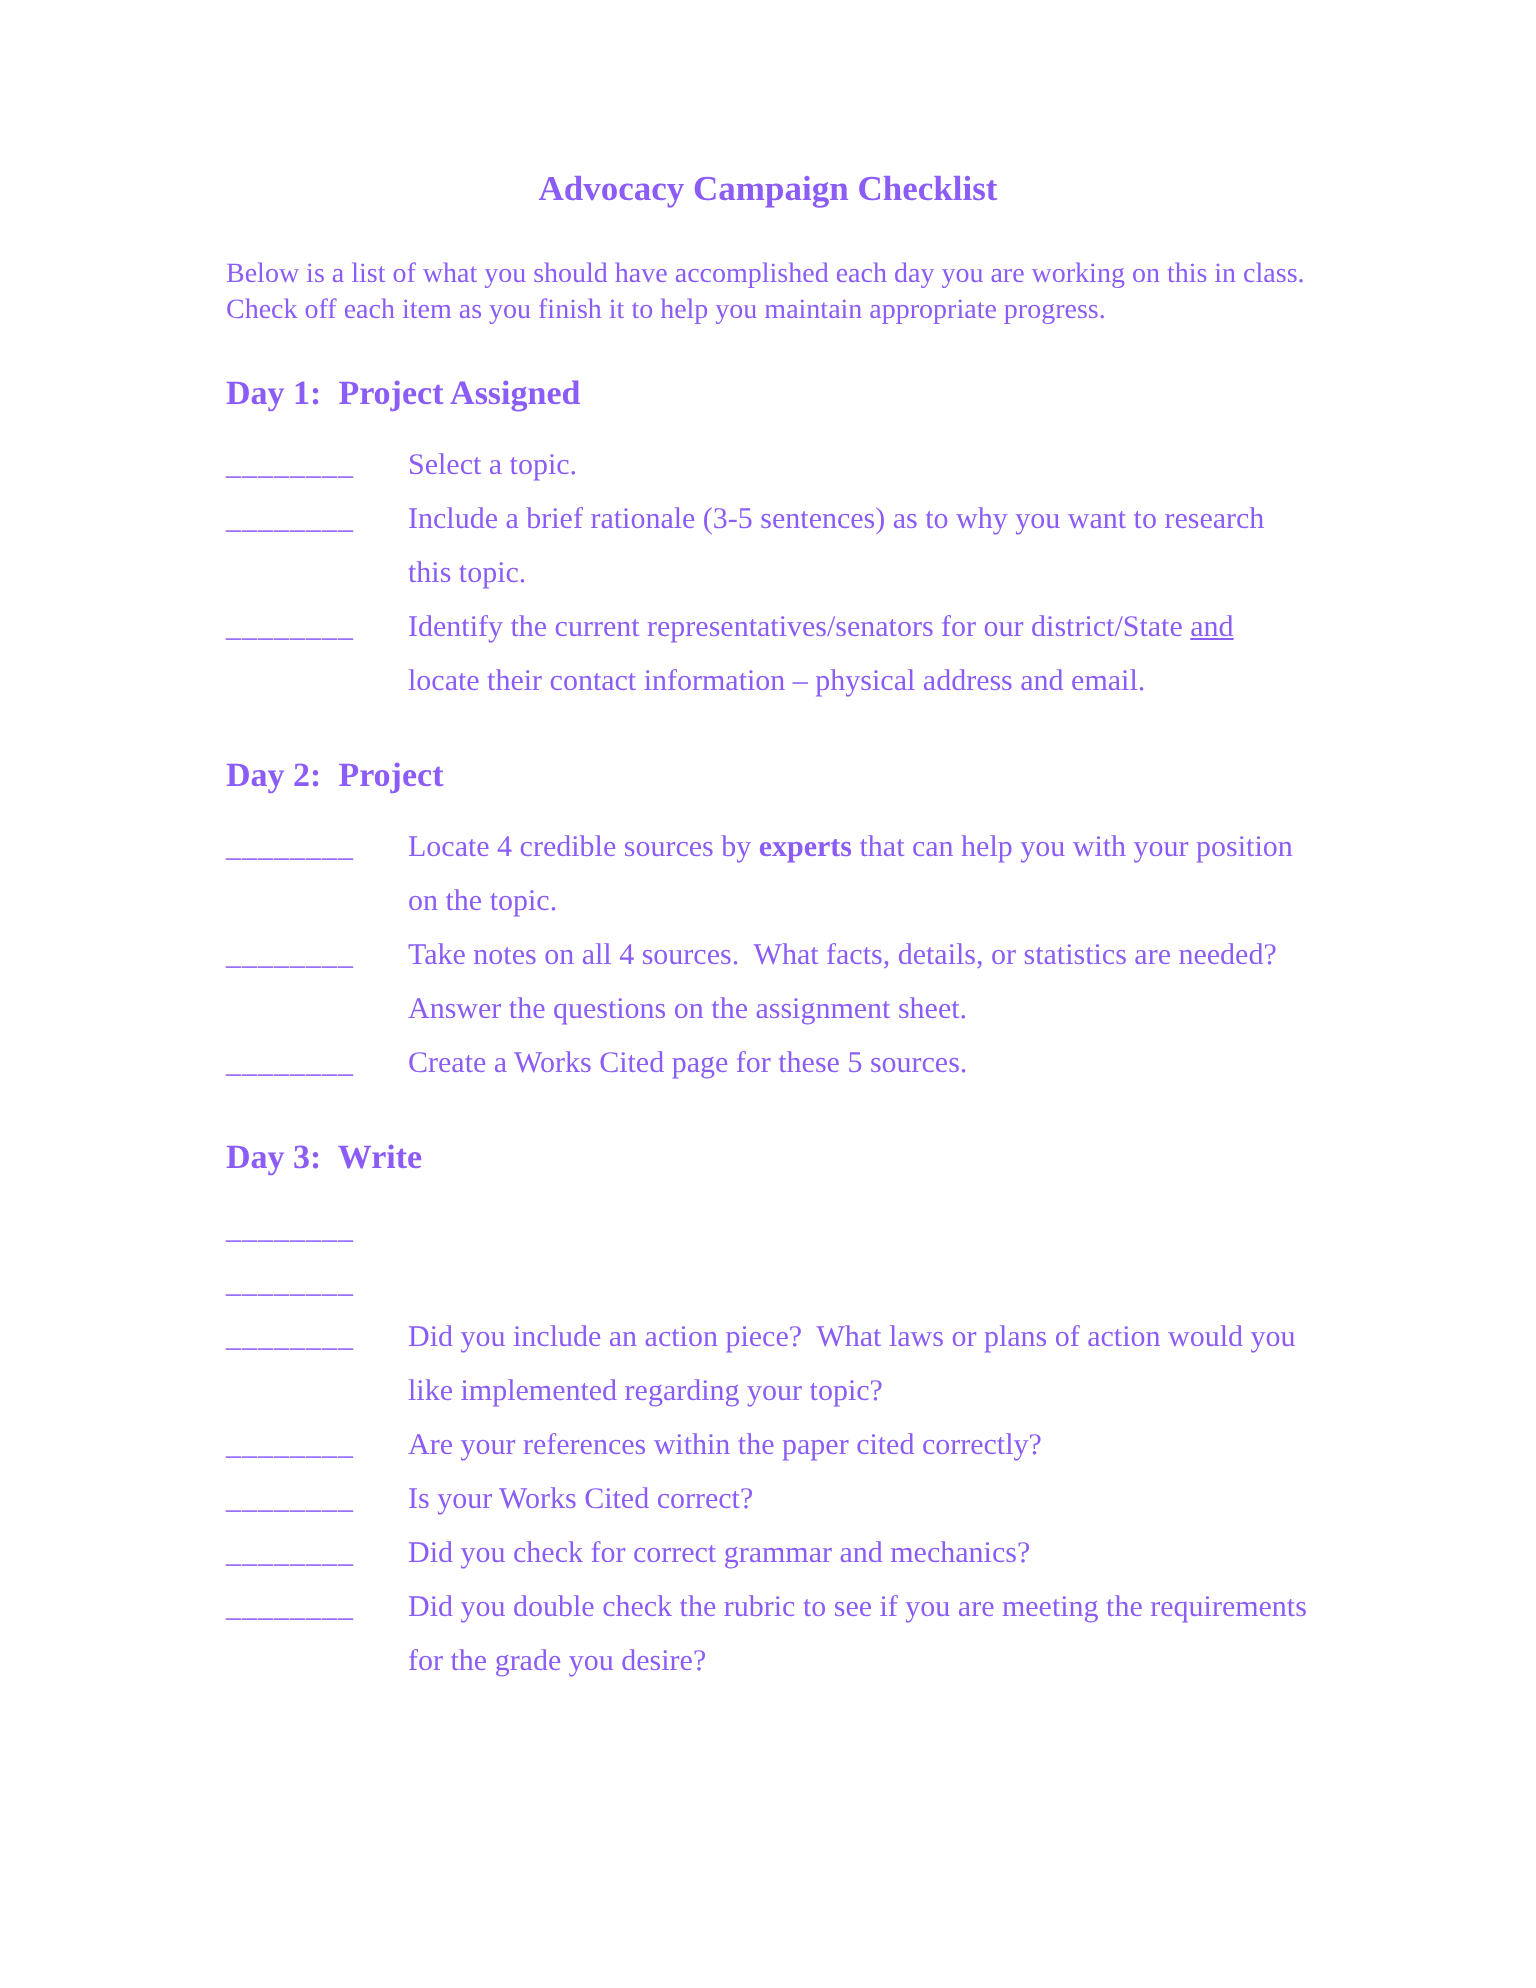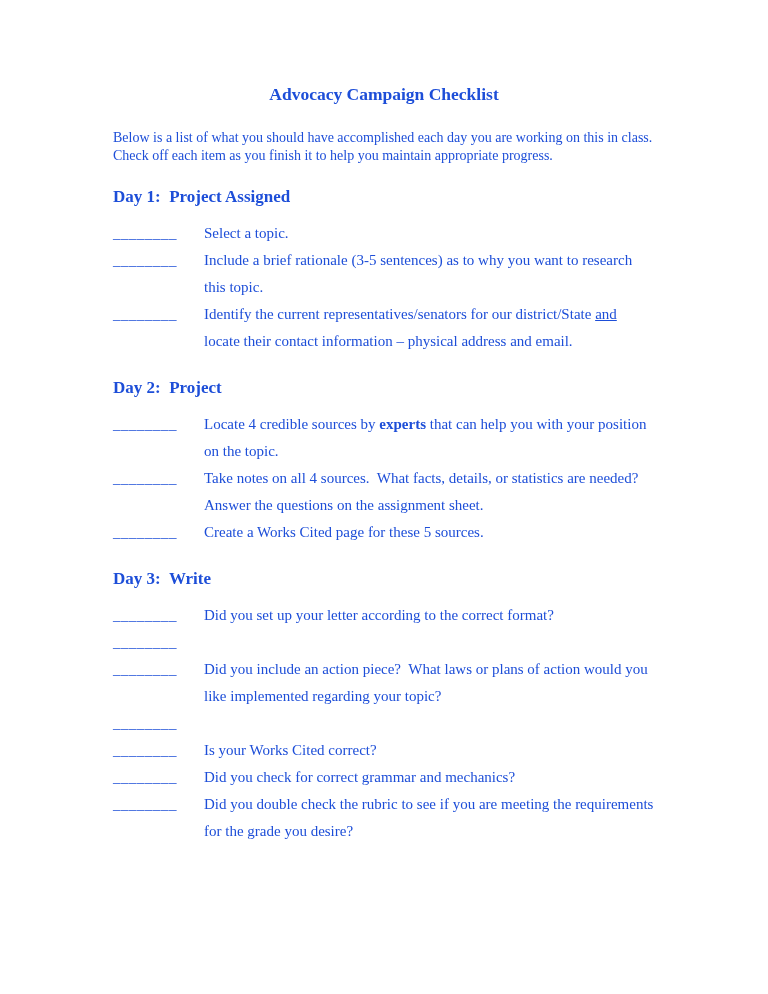--- a/index.html
+++ b/index.html
@@ -7,21 +7,21 @@
     padding: 0;
     background: #ffffff;
   }
   .page {
     width: 768px;
     height: 994px;
     background: #ffffff;
     box-sizing: border-box;
     padding: 84px 113px 0 113px;
     font-family: "Liberation Serif", "DejaVu Serif", serif;
-    color: #1d4ed8;
+    color: #8b5cf6;
     overflow: hidden;
   }
   .title {
     font-size: 17.5px;
     font-weight: bold;
     text-align: center;
     margin: 0 0 24px 0;
     white-space: pre-wrap;
   }
   .intro {
@@ -85,31 +85,31 @@
         <span class="blank">________</span>
         <span class="item-text"><span>Take notes on all 4 sources.  What facts, details, or statistics are needed?  Answer the questions on the assignment sheet.</span></span>
       </div>
       <div class="item">
         <span class="blank">________</span>
         <span class="item-text"><span>Create a Works Cited page for these 5 sources.</span></span>
       </div>
       <p class="section-heading">Day 3:  Write</p>
       <div class="item">
         <span class="blank">________</span>
-        <span class="item-text"><span>Did you set up your letter according to the correct format?</span></span>
       </div>
       <div class="item">
         <span class="blank">________</span>
       </div>
       <div class="item">
         <span class="blank">________</span>
         <span class="item-text"><span>Did you include an action piece?  What laws or plans of action would you like implemented regarding your topic?</span></span>
       </div>
       <div class="item">
         <span class="blank">________</span>
+        <span class="item-text"><span>Are your references within the paper cited correctly?</span></span>
       </div>
       <div class="item">
         <span class="blank">________</span>
         <span class="item-text"><span>Is your Works Cited correct?</span></span>
       </div>
       <div class="item">
         <span class="blank">________</span>
         <span class="item-text"><span>Did you check for correct grammar and mechanics?</span></span>
       </div>
       <div class="item">

